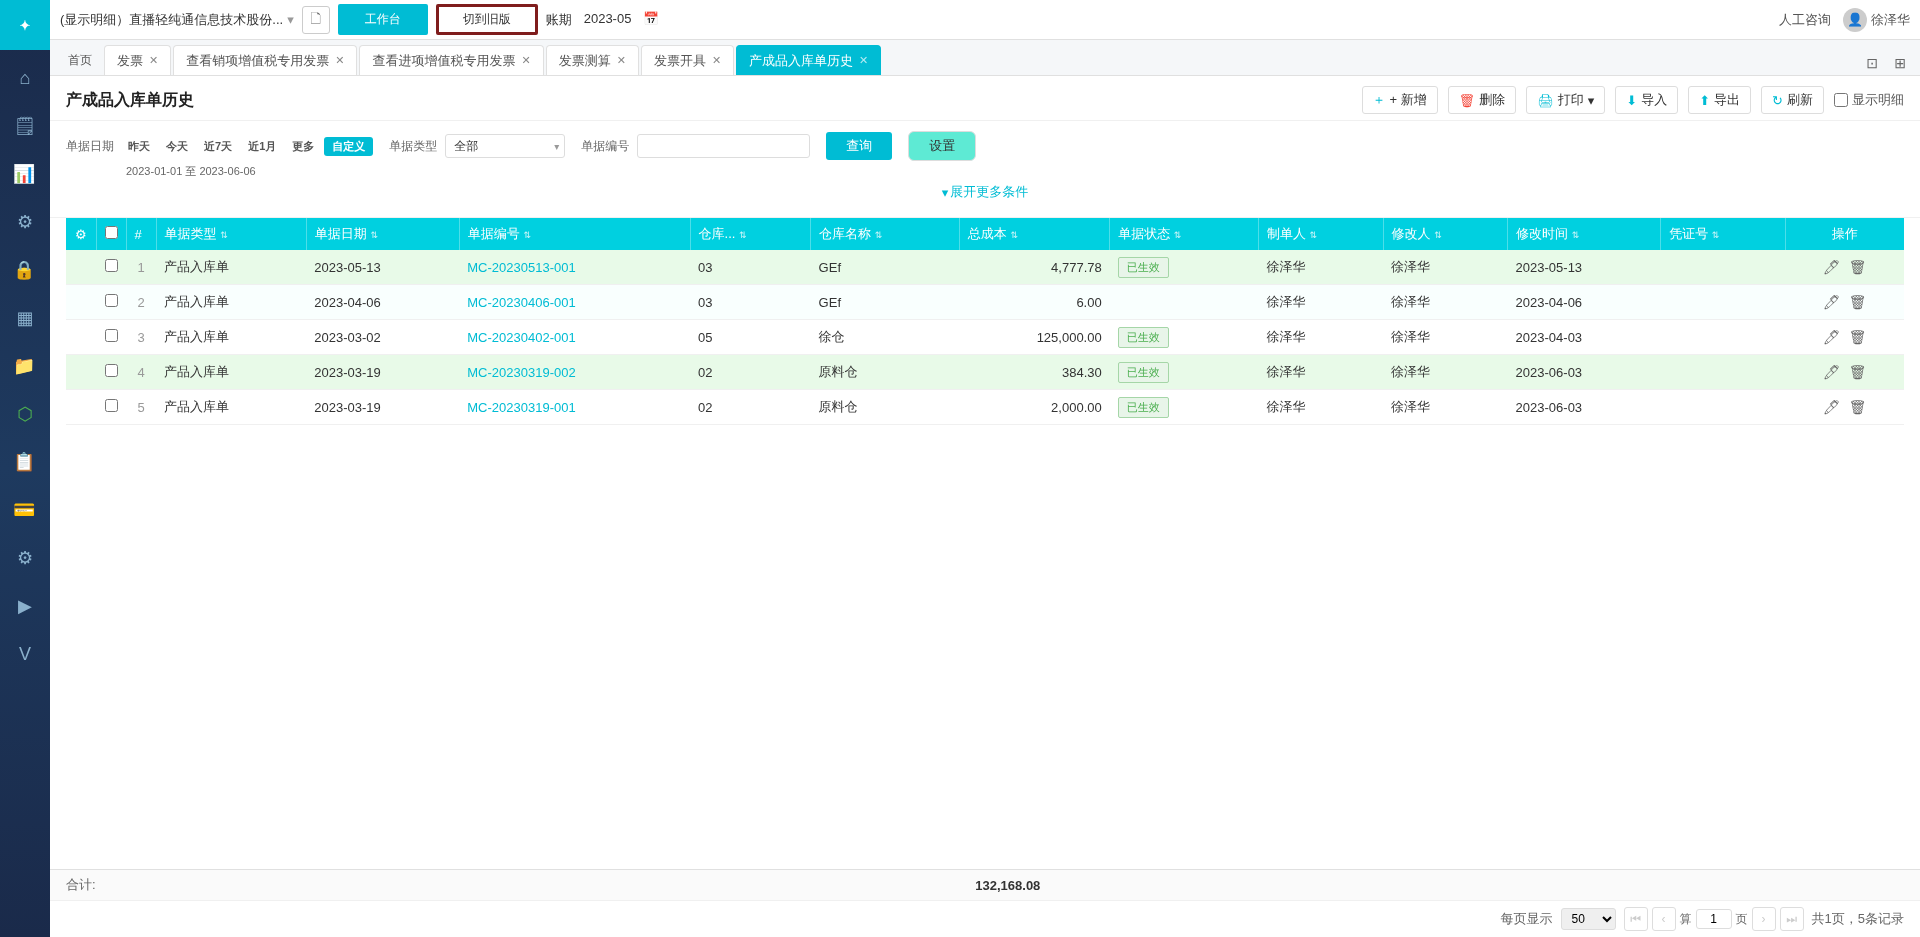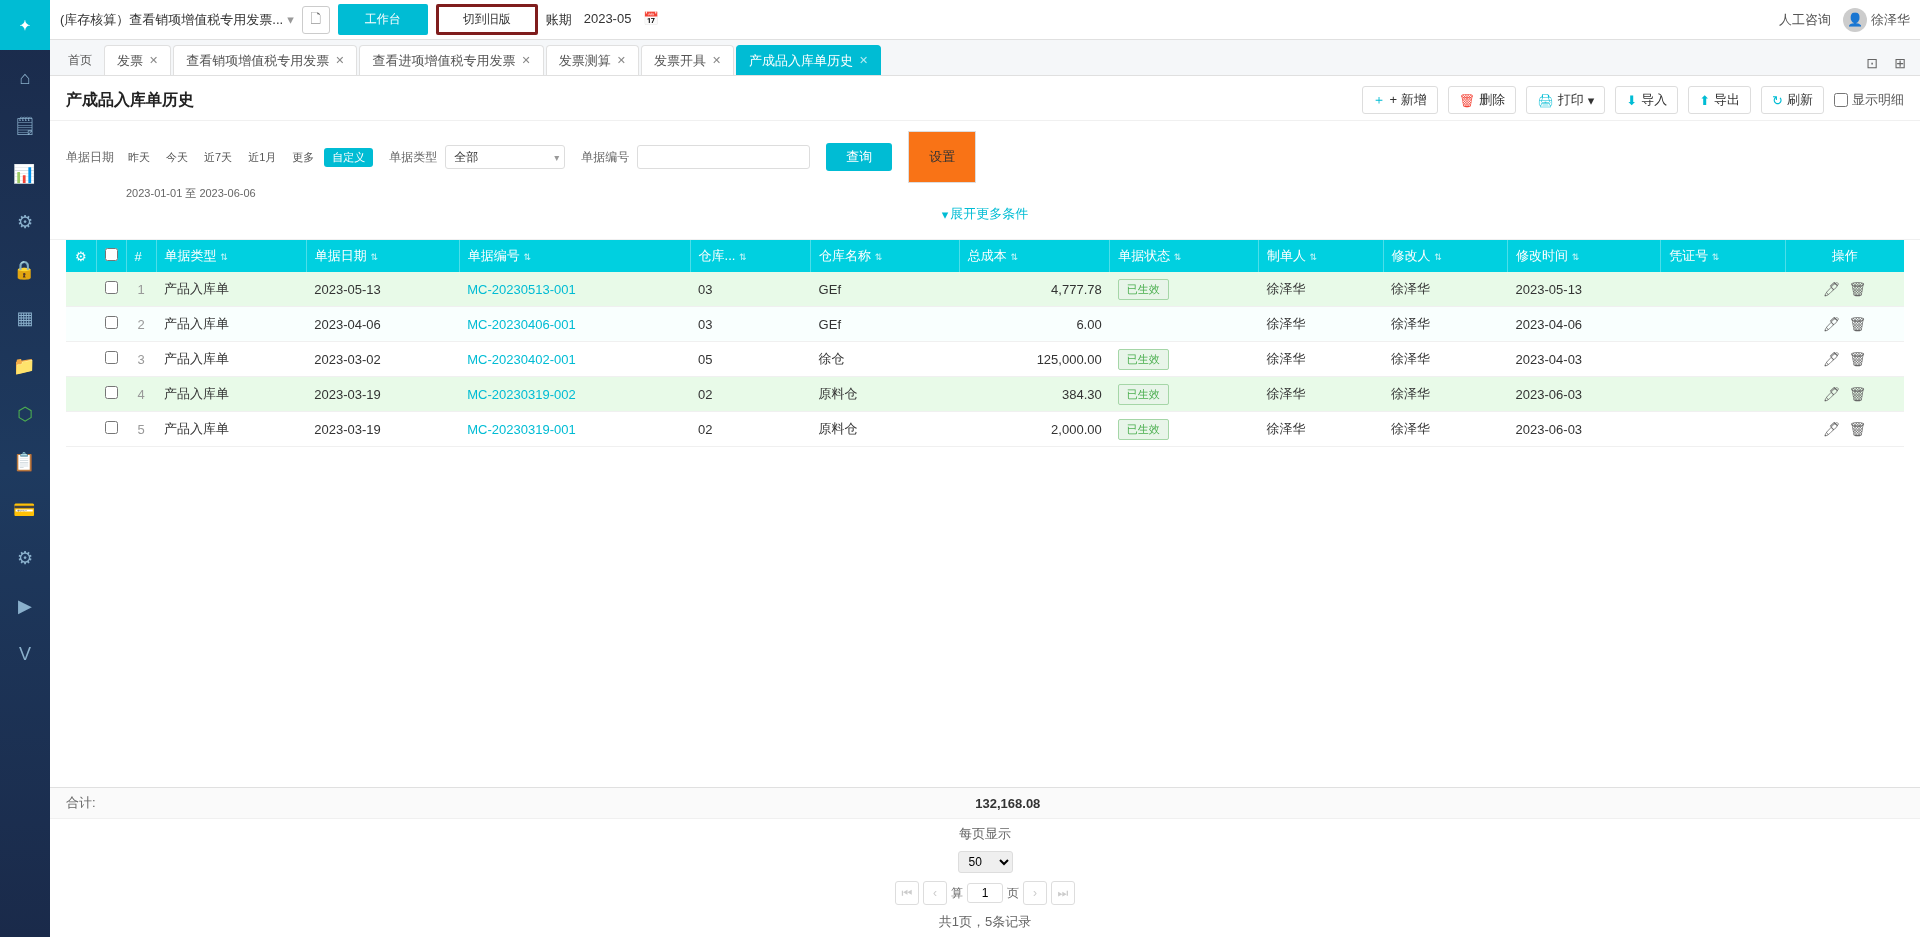--- a/index.html
+++ b/index.html
@@ -235,20 +235,21 @@
     }
     .search-label {
       color: #666;
       font-size: 12px;
       white-space: nowrap;
     }
     .date-shortcuts {
       display: flex;
       align-items: center;
       gap: 4px;
+      font-weight: bold;
     }
     .date-shortcut {
       padding: 2px 6px;
       font-size: 11px;
       cursor: pointer;
       color: #555;
       border-radius: 2px;
     }
     .date-shortcut.custom {
       background: #00bcd4;
@@ -296,25 +297,25 @@
     .search-btn {
       padding: 5px 20px;
       background: #00bcd4;
       color: white;
       border: none;
       border-radius: 3px;
       cursor: pointer;
       font-size: 13px;
     }
     .settings-btn {
-      padding: 16px 20px;
-      background: #f97316;
+      padding: 5px 20px;
+      background: #5eead4;
       color: #333;
       border: 1px solid #ddd;
-      border-radius: 0;
+      border-radius: 6px;
       cursor: pointer;
       font-size: 13px;
     }
     .expand-link {
       color: #00bcd4;
       font-size: 12px;
       cursor: pointer;
       display: flex;
       align-items: center;
       gap: 2px;
@@ -423,21 +424,20 @@
 
     
     .pagination-bar {
       padding: 6px 16px;
       display: flex;
       align-items: center;
       justify-content: flex-end;
       gap: 8px;
       border-top: 1px solid #f0f0f0;
       font-size: 12px;
-      flex-direction: column;
     }
     .page-size-label { color: #666; }
     .page-size-select {
       border: 1px solid #ddd;
       border-radius: 3px;
       padding: 2px 6px;
       font-size: 12px;
     }
     .page-nav {
       display: flex;
@@ -500,21 +500,21 @@
   <div class="sidebar-icon" title="付款">💳</div>
   <div class="sidebar-icon">⚙</div>
   <div class="sidebar-icon">▶</div>
   <div class="sidebar-icon">V</div>
 </div>
 
 <div class="main-content">
 
   <div class="topbar">
     <div class="topbar-company">
-      <span>(库存核算）查看销项增值税专用发票...</span>
+      <span>(显示明细）直播轻纯通信息技术股份...</span>
       <span style="cursor:pointer;color:#999;">▾</span>
     </div>
     <div style="width:28px;height:28px;border:1px solid #ccc;border-radius:3px;display:flex;align-items:center;justify-content:center;cursor:pointer;color:#666;">🗋</div>
     <button class="topbar-btn primary">工作台</button>
     <button class="topbar-btn outline">切到旧版</button>
     <div class="topbar-period">
       <span>账期</span>
       <span>2023-05</span>
       <span style="cursor:pointer;color:#00bcd4;">📅</span>
     </div>

